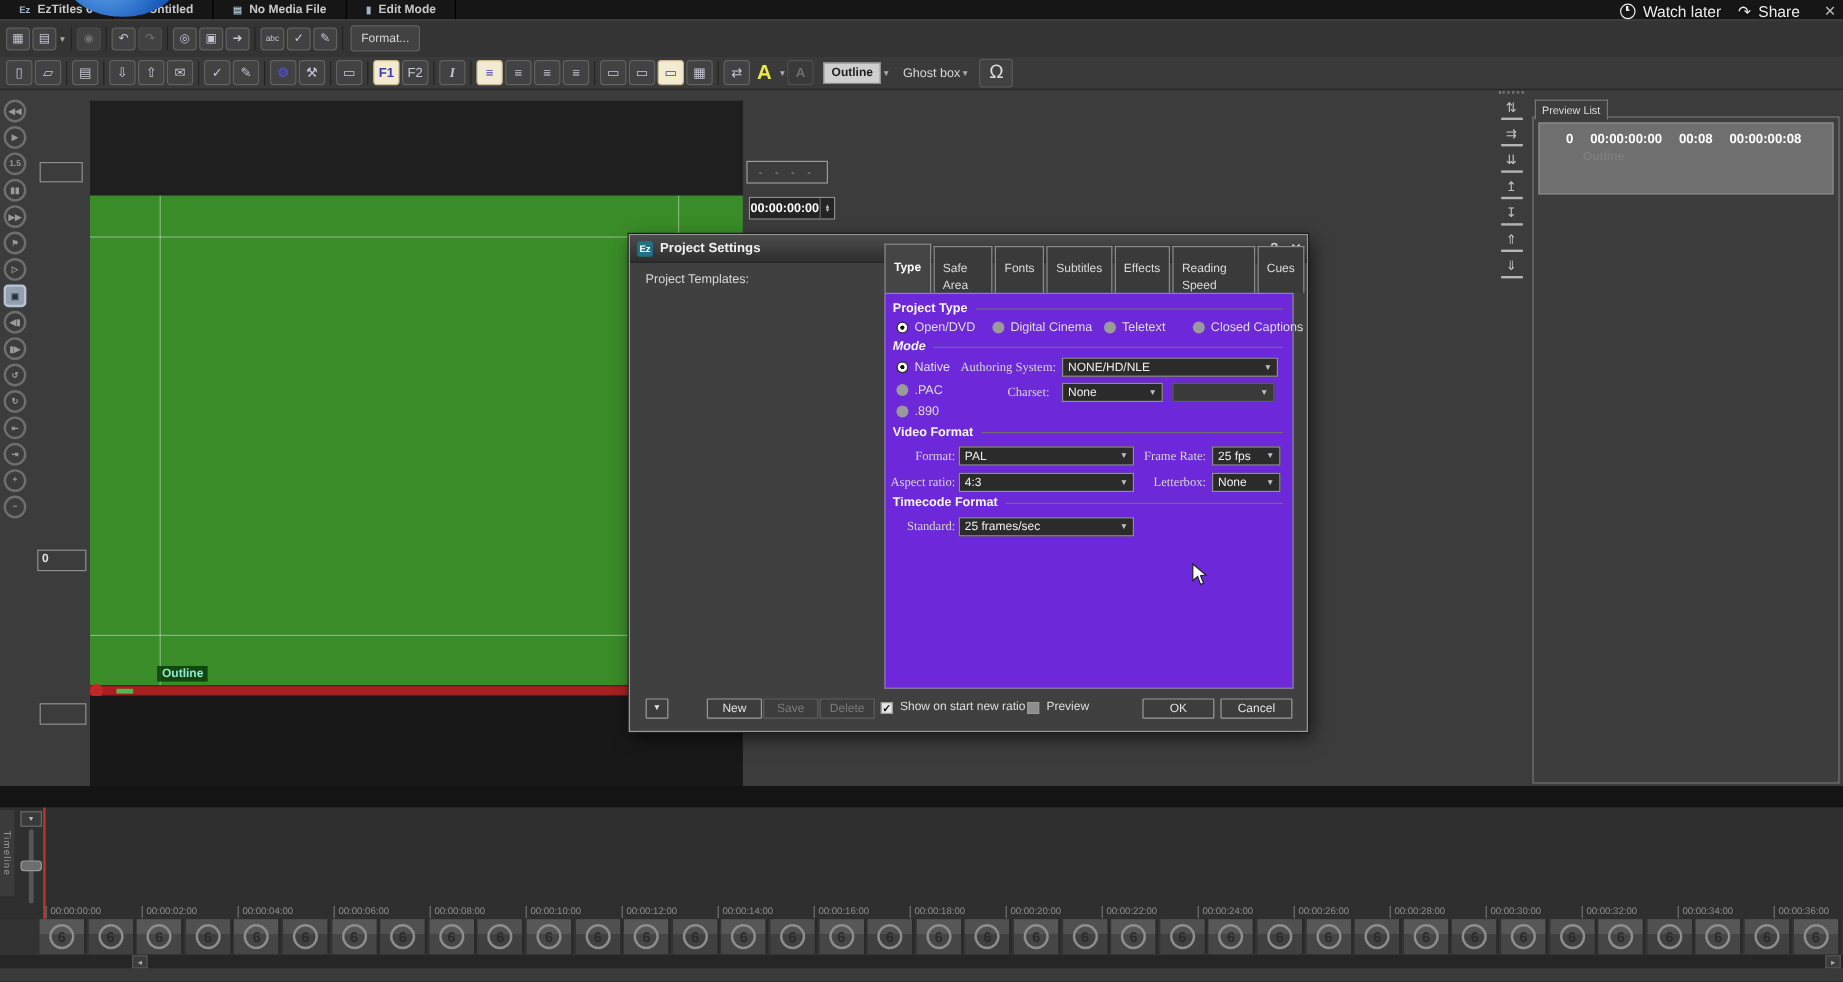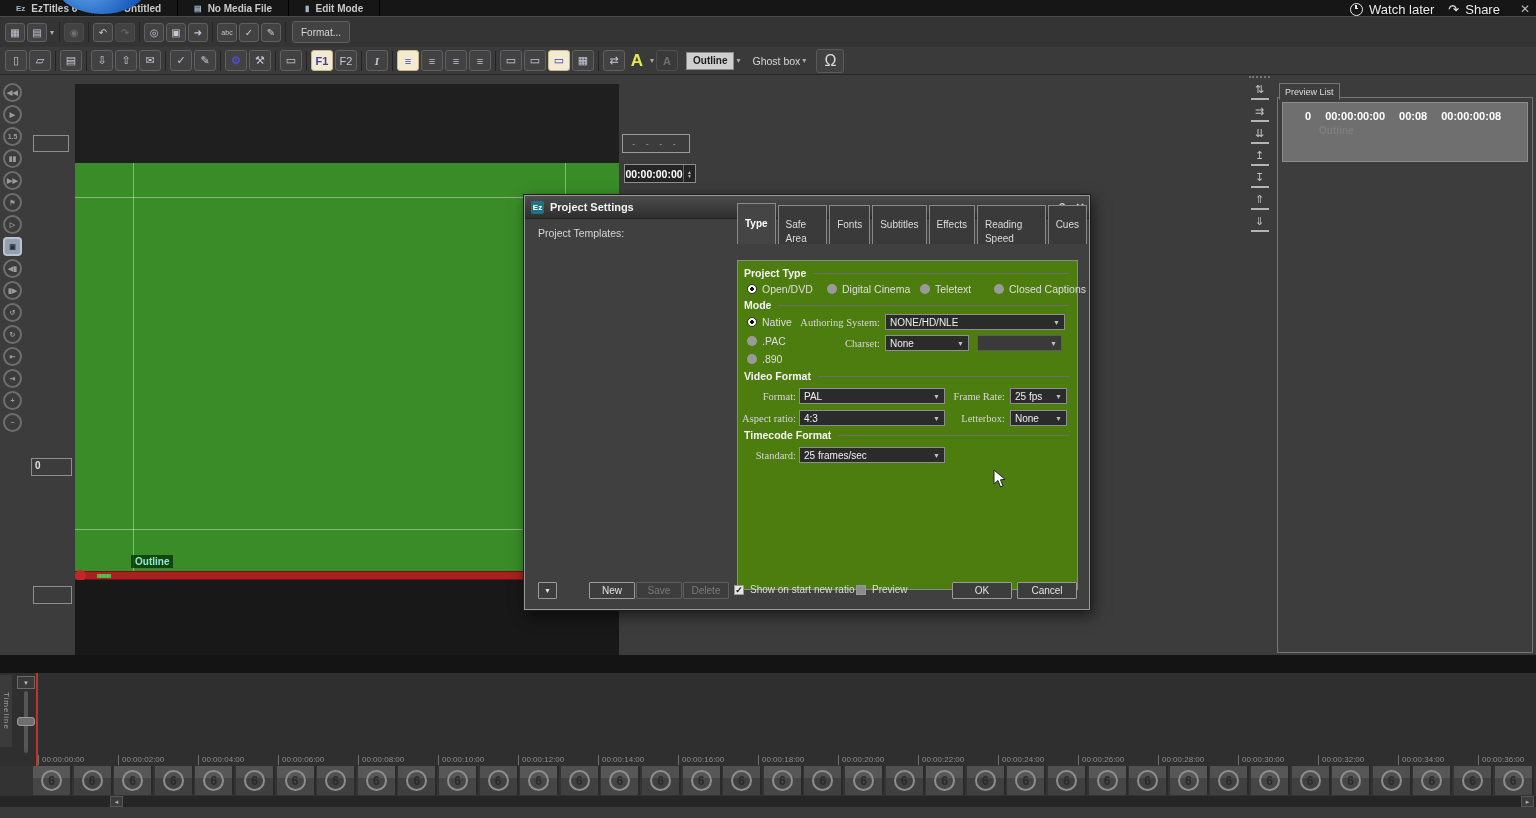--- a/index.html
+++ b/index.html
@@ -123,21 +123,21 @@
   .dtitletext{color:#f2f2f2;font-size:11px;font-weight:bold;flex:1;}
   .dbtn{color:#d0d0d0;font-size:11px;font-weight:bold;width:18px;text-align:center;}
   .dlabel{position:absolute;font-size:10.5px;color:#d6d6d6;}
   .tpllist{position:absolute;left:13px;top:46px;width:186px;height:334px;background:#343434;border:1px solid #8a8a8a;box-sizing:border-box;}
   .tplitem{height:13px;line-height:13px;font-size:10.5px;color:#e2e2e2;padding:0 4px;margin:1px;white-space:nowrap;overflow:hidden;}
   .tplitem.sel{background:#2a66c8;color:#fff;}
   .dtabs{position:absolute;left:212px;top:32px;height:16px;display:flex;align-items:flex-end;}
   .dtab{height:14px;line-height:14px;background:#3a3a3a;border:1px solid #8a8a8a;border-bottom:0;color:#dcdcdc;
         font-size:10px;padding:12px 7px;margin-right:2px;}
   .dtab.active{height:16px;line-height:16px;background:#454545;font-weight:bold;color:#fff;}
-  .dpanel{position:absolute;left:212px;top:48px;width:341px;height:330px;background:#4d7c0f;border:1px solid #8a8a8a;box-sizing:border-box;margin-top:16px;}
+  .dpanel{position:absolute;left:212px;top:48px;width:341px;height:330px;background:#6d28d9;border:1px solid #8a8a8a;box-sizing:border-box;}
   .ghead{position:absolute;left:6px;right:8px;display:flex;align-items:center;gap:7px;}
   .ghead .t{color:#f4f4f4;font-size:10.5px;font-weight:bold;white-space:nowrap;}
   .ghead .r{flex:1;height:1px;background:#6e6e6e;}
   .radio{position:absolute;display:flex;align-items:center;gap:5px;font-size:10.5px;color:#dedede;white-space:nowrap;}
   .rdot{width:10px;height:10px;border-radius:50%;background:#9a9a9a;flex:none;}
   .radio.sel .rdot{background:radial-gradient(circle,#111 0 28%,#fff 34%);border:1px solid #333;box-sizing:border-box;}
   .flabel{position:absolute;font-size:10.5px;color:#d6d6d6;text-align:right;white-space:nowrap;font-family:Liberation Serif, serif;}
   .dd{position:absolute;height:16px;background:#2b2b2b;border:1px solid #8e8e8e;color:#efefef;font-size:10px;
         display:flex;align-items:center;justify-content:space-between;padding:0 4px;box-sizing:border-box;}
   .dd .ar{color:#c0c0c0;font-size:7px;}
@@ -517,42 +517,42 @@
       </div>
       <div class="radio" style="left:182px;top:22px;">
         <span class="rdot"></span>
           <span>Teletext</span>
       </div>
       <div class="radio" style="left:256px;top:22px;">
         <span class="rdot"></span>
           <span>Closed Captions</span>
       </div>
 
-      <div class="ghead" style="top:38px;">
+      <div class="ghead" style="top:38px;font-style:italic;">
         <span class="t">Mode</span>
           <span class="r"></span>
       </div>
       <div class="radio sel" style="left:9px;top:55px;">
         <span class="rdot"></span>
           <span>Native</span>
       </div>
       <div class="radio" style="left:9px;top:74px;">
         <span class="rdot"></span>
           <span>.PAC</span>
       </div>
       <div class="radio" style="left:9px;top:92px;">
         <span class="rdot"></span>
           <span>.890</span>
       </div>
       <div class="flabel" style="left:40px;top:56px;width:102px;">Authoring System:</div>
       <div class="dd" style="left:147px;top:53px;width:180px;">
         <span>NONE/HD/NLE</span>
           <span class="ar">▼</span>
       </div>
-      <div class="flabel" style="left:96px;top:77px;width:46px;">Charset:</div>
+      <div class="flabel" style="left:96px;top:77px;width:46px;text-align:center;">Charset:</div>
       <div class="dd" style="left:147px;top:74px;width:84px;">
         <span>None</span>
           <span class="ar">▼</span>
       </div>
       <div class="dd disabled" style="left:239px;top:74px;width:85px;">
         <span></span>
           <span class="ar">▼</span>
       </div>
 
       <div class="ghead" style="top:109px;">

